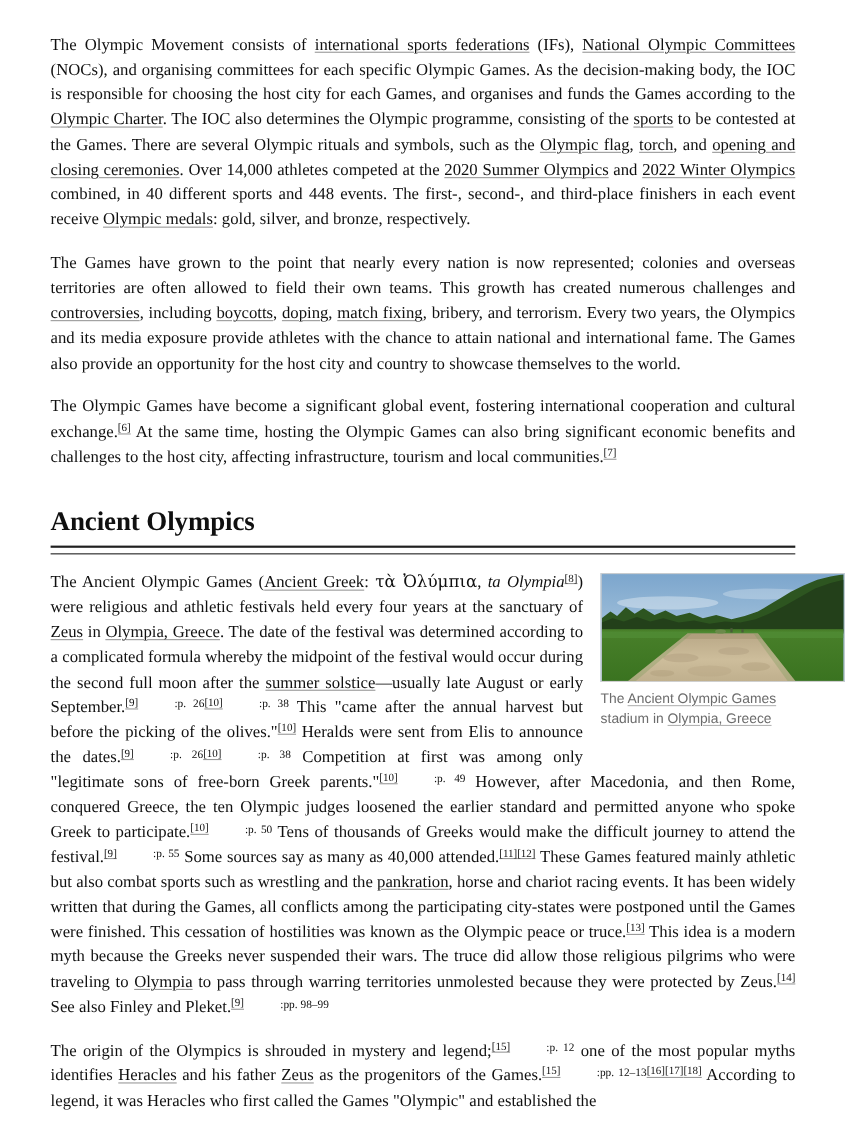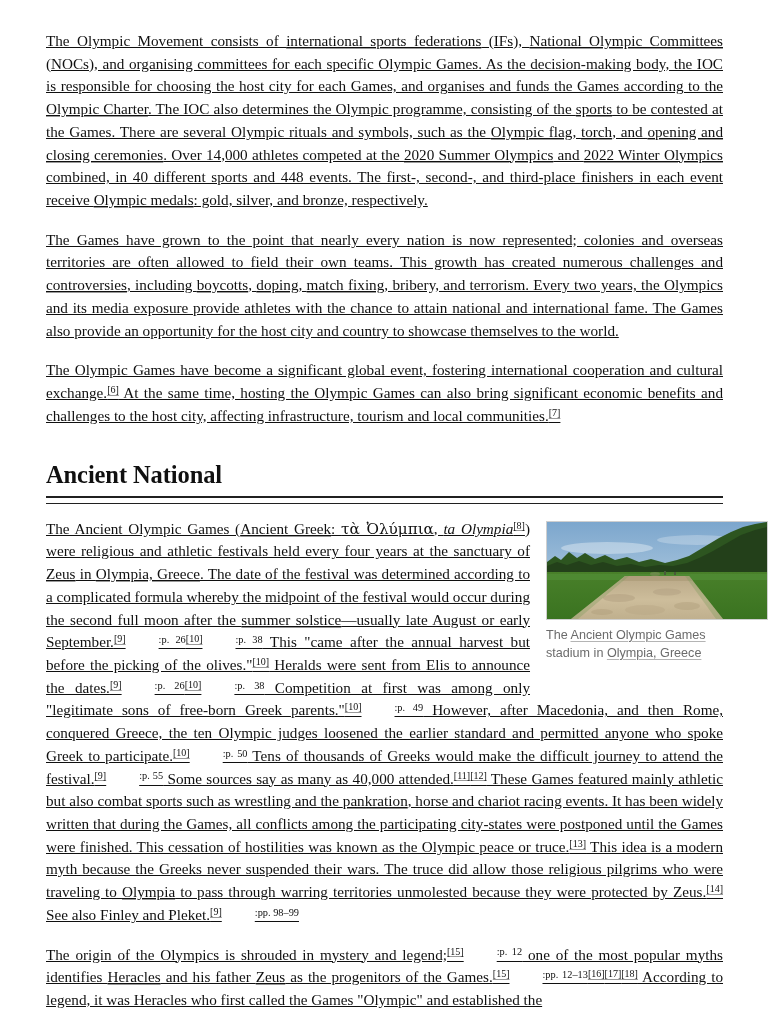--- a/index.html
+++ b/index.html
@@ -21,21 +21,20 @@
     box-sizing: border-box;
     padding: 30px 45px 0 46px;
   }
   p {
     margin: 0 0 17px 0;
     font-size: 15.2px;
     line-height: 1.495;
     text-align: justify;
     text-justify: inter-word;
     hyphens: none;
-    text-decoration: underline;
   }
   p:last-child { margin-bottom: 0; }
 
   .lnk {
     text-decoration: underline;
     text-decoration-color: #9a9a9a;
     text-underline-offset: 2px;
     text-decoration-thickness: 1px;
     color: inherit;
     cursor: pointer;
@@ -109,21 +108,21 @@
 <body>
 
 <div class="page">
 
   <p><span>The Olympic Movement consists of </span><span class="lnk">international sports federations</span><span> (IFs), </span><span class="lnk">National Olympic Committees</span><span> (NOCs), and organising committees for each specific Olympic Games. As the decision-making body, the IOC is responsible for choosing the host city for each Games, and organises and funds the Games according to the </span><span class="lnk">Olympic Charter</span><span>. The IOC also determines the Olympic programme, consisting of the </span><span class="lnk">sports</span><span> to be contested at the Games. There are several Olympic rituals and symbols, such as the </span><span class="lnk">Olympic flag</span><span>, </span><span class="lnk">torch</span><span>, and </span><span class="lnk">opening and closing ceremonies</span><span>. Over 14,000 athletes competed at the </span><span class="lnk">2020 Summer Olympics</span><span> and </span><span class="lnk">2022 Winter Olympics</span><span> combined, in 40 different sports and 448 events. The first-, second-, and third-place finishers in each event receive </span><span class="lnk">Olympic medals</span><span>: gold, silver, and bronze, respectively.</span></p>
 
   <p><span>The Games have grown to the point that nearly every nation is now represented; colonies and overseas territories are often allowed to field their own teams. This growth has created numerous challenges and </span><span class="lnk">controversies</span><span>, including </span><span class="lnk">boycotts</span><span>, </span><span class="lnk">doping</span><span>, </span><span class="lnk">match fixing</span><span>, bribery, and terrorism. Every two years, the Olympics and its media exposure provide athletes with the chance to attain national and international fame. The Games also provide an opportunity for the host city and country to showcase themselves to the world.</span></p>
 
   <p><span>The Olympic Games have become a significant global event, fostering international cooperation and cultural exchange.</span><sup class="cite"><span class="b">[6]</span></sup><span> At the same time, hosting the Olympic Games can also bring significant economic benefits and challenges to the host city, affecting infrastructure, tourism and local communities.</span><sup class="cite"><span class="b">[7]</span></sup></p>
 
-  <h2 class="section-heading">Ancient National</h2>
+  <h2 class="section-heading">Ancient Olympics</h2>
   <div class="rule-double"></div>
 
   <div class="figure">
     <div class="photo">
       <svg viewBox="0 0 220 97" preserveAspectRatio="none">
         <defs>
           <linearGradient id="sky" x1="0" y1="0" x2="0" y2="1">
             <stop offset="0%" stop-color="#7ca6cd"></stop>
             <stop offset="65%" stop-color="#a9c6dd"></stop>
             <stop offset="100%" stop-color="#cddde7"></stop>

